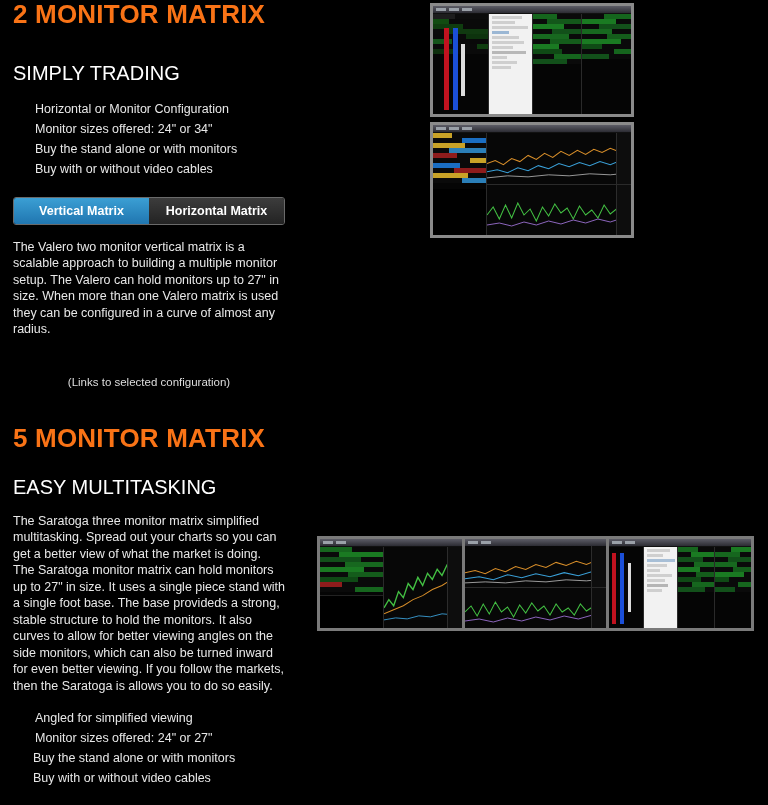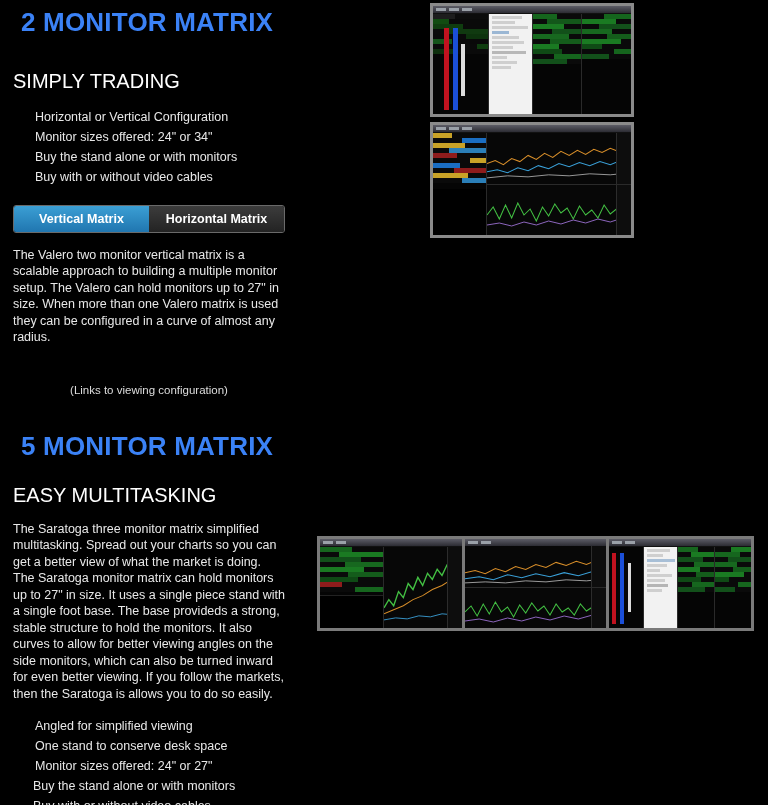--- a/index.html
+++ b/index.html
@@ -21,25 +21,25 @@
     width: 768px;
   }
 
   .left-col {
     position: absolute;
     left: 13px;
     width: 272px;
   }
 
   .main-title {
-    color: #3b82f6;
+    color: #f97316;
     font-size: 26px;
     font-weight: bold;
     letter-spacing: 0.2px;
-    margin: 8px;
+    margin: 0;
     line-height: 1.1;
   }
 
   .sub-title {
     color: #ffffff;
     font-size: 20px;
     font-weight: normal;
     margin: 0;
     line-height: 1.2;
   }
@@ -177,35 +177,35 @@
 <body>
 
 <div class="section" style="height:400px;">
 
   <div class="left-col" style="top:0;">
     <h1 class="main-title">2 MONITOR MATRIX</h1>
 
     <h2 class="sub-title" style="margin-top:32px;">SIMPLY TRADING</h2>
 
     <ul class="bullets" style="margin-top:14px;">
-      <li>Horizontal or Vertical Configuration</li>
+      <li>Horizontal or Monitor Configuration</li>
       <li>Monitor sizes offered: 24" or 34"</li>
       <li>Buy the stand alone or with monitors</li>
       <li>Buy with or without video cables</li>
     </ul>
 
     <div class="tabs" style="margin-top:18px;">
       <div class="tab active">Vertical Matrix</div>
       <div class="tab inactive">Horizontal Matrix</div>
     </div>
 
     <p class="body-text" style="margin-top:14px;">The Valero two monitor vertical matrix is a scalable approach to building a multiple monitor setup. The Valero can hold monitors up to 27" in size. When more than one Valero matrix is used they can be configured in a curve of almost any radius.</p>
 
     <div class="cta-wrap" style="margin-top:38px;">
-      <div class="cta-note">(Links to viewing configuration)</div>
+      <div class="cta-note">(Links to selected configuration)</div>
     </div>
   </div>
 
   <div class="shot-frame" style="position:absolute; left:430px; top:3px; width:204px; height:114px;">
     <div class="shot">
       <div class="shot-titlebar">
           <i></i>
           <i></i>
           <i></i>
         </div>
@@ -437,21 +437,20 @@
 
   <div class="left-col" style="top:24px;">
     <h1 class="main-title">5 MONITOR MATRIX</h1>
 
     <h2 class="sub-title" style="margin-top:22px;">EASY MULTITASKING</h2>
 
     <p class="body-text" style="margin-top:14px;">The Saratoga three monitor matrix simplified multitasking. Spread out your charts so you can get a better view of what the market is doing. The Saratoga monitor matrix can hold monitors up to 27" in size. It uses a single piece stand with a single foot base. The base provideds a strong, stable structure to hold the monitors. It also curves to allow for better viewing angles on the side monitors, which can also be turned inward for even better viewing. If you follow the markets, then the Saratoga is allows you to do so easily.</p>
 
     <ul class="bullets" style="margin-top:14px;">
       <li>Angled for simplified viewing</li>
-      <li>One stand to conserve desk space</li>
       <li>Monitor sizes offered: 24" or 27"</li>
       <li style="padding-left:20px;">Buy the stand alone or with monitors</li>
       <li style="padding-left:20px;">Buy with or without video cables</li>
     </ul>
 
   </div>
 
   <div style="position:absolute; left:317px; top:136px; width:437px; height:95px; background:#7a7a7a; padding:3px; box-sizing:border-box; display:flex; gap:3px;">
 
     <div class="shot" style="flex:1;">

